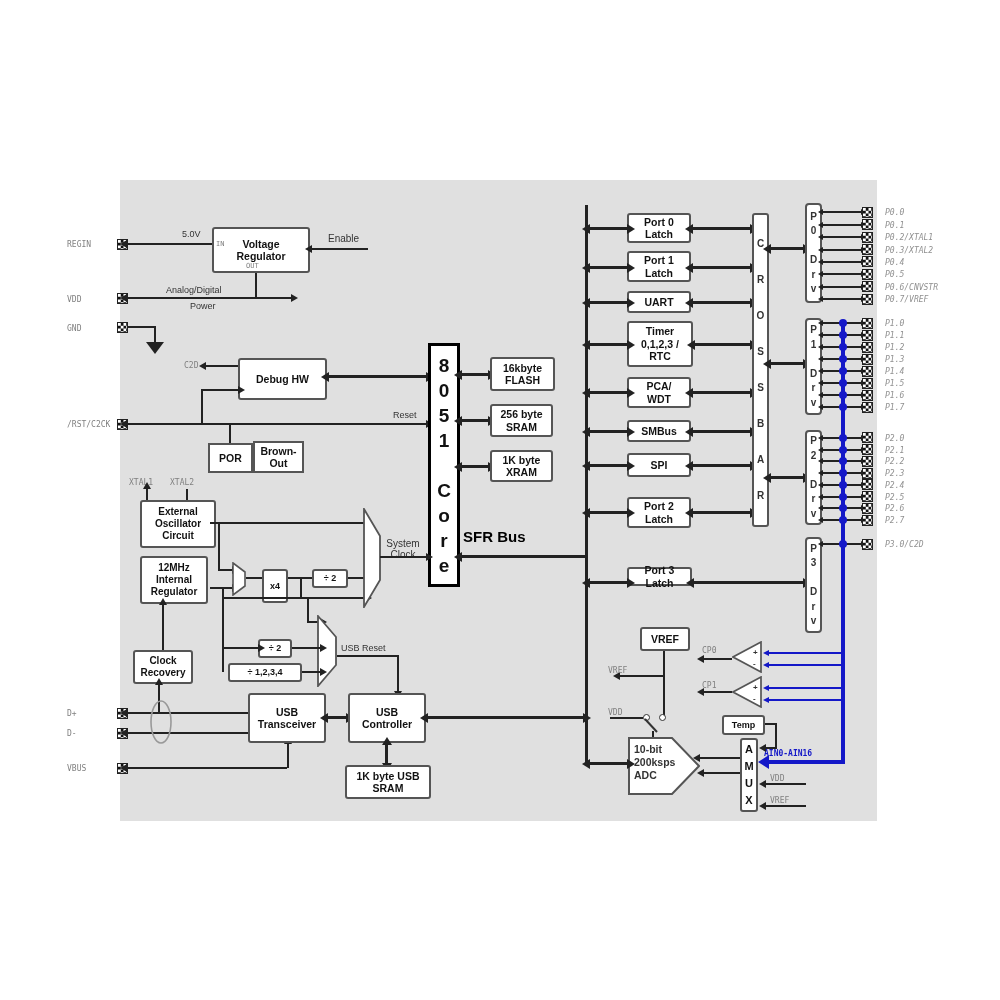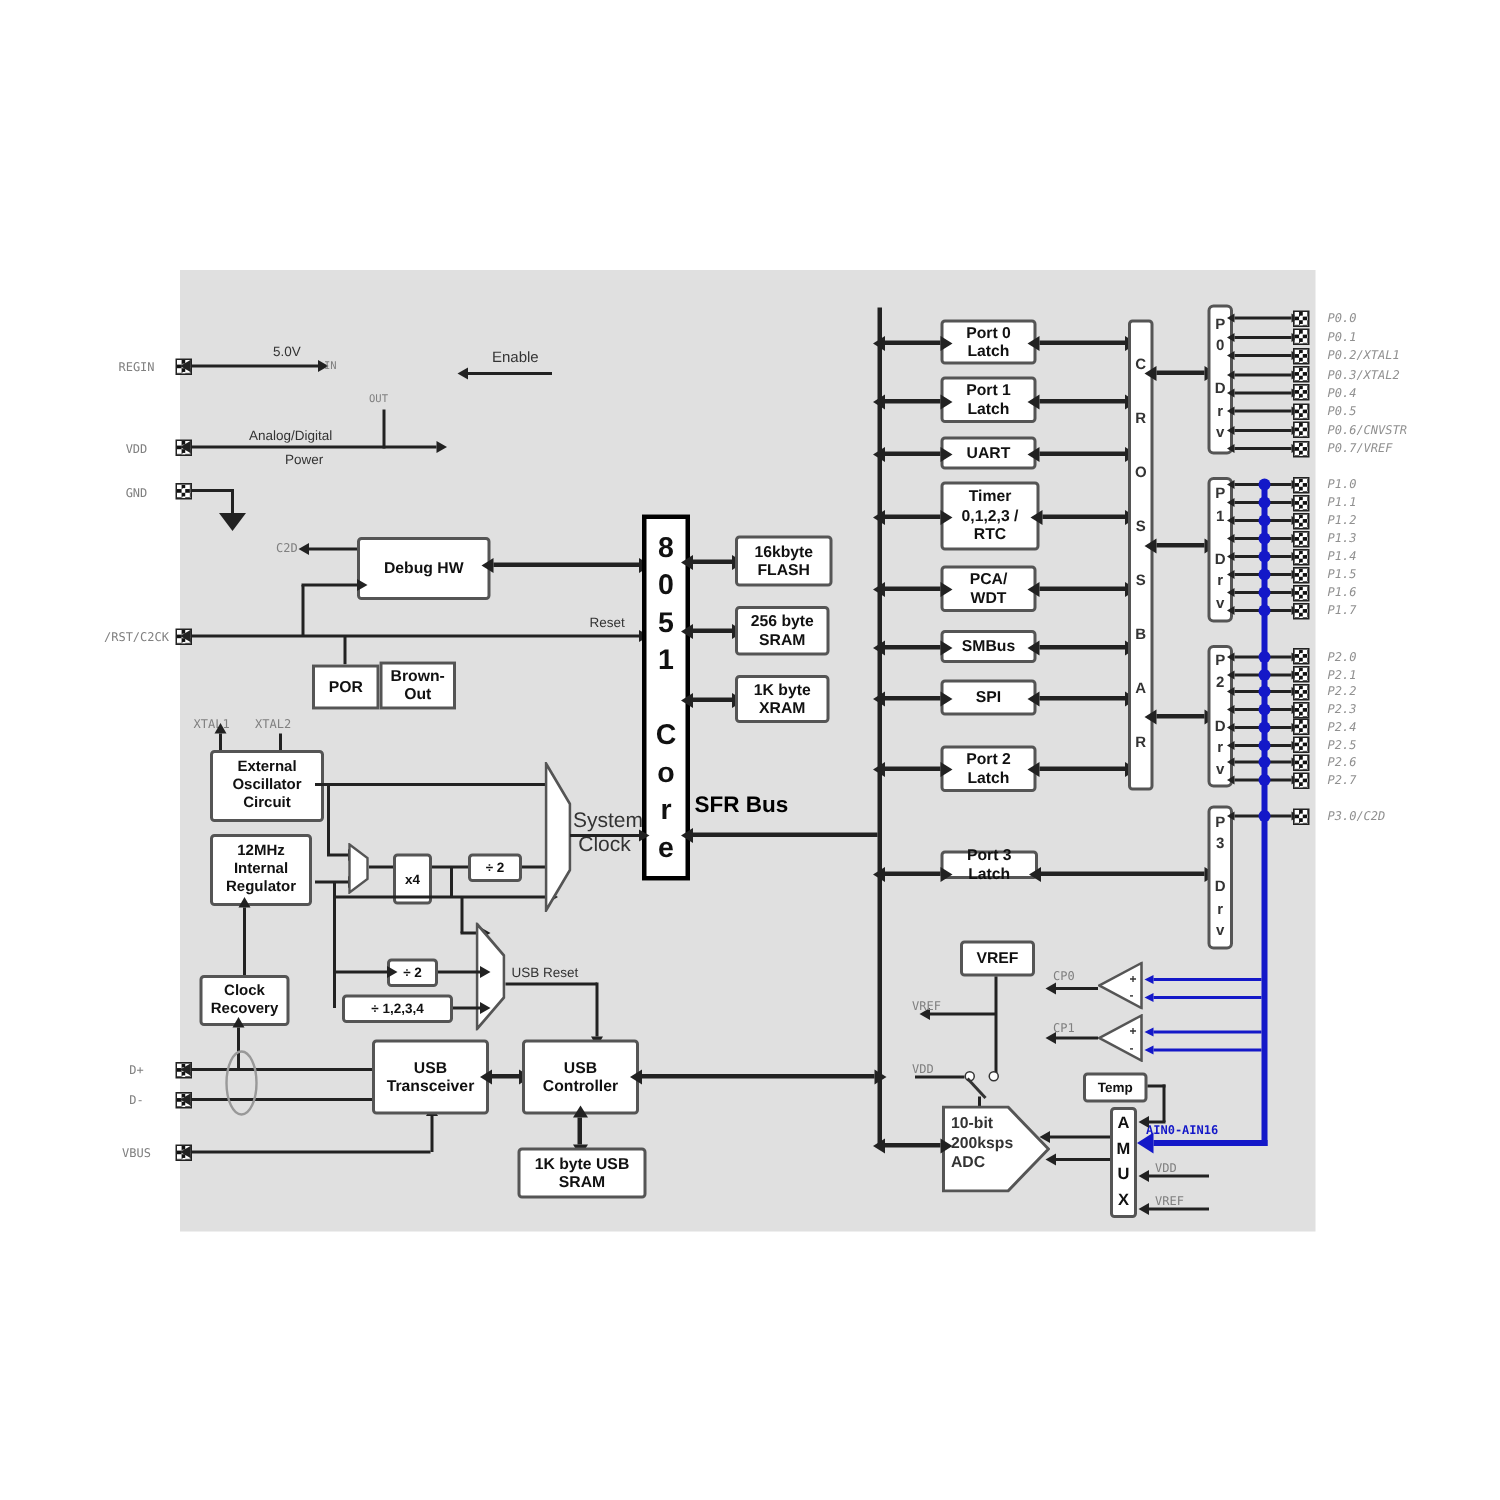--- a/index.html
+++ b/index.html
@@ -30,21 +30,21 @@
   
   .bw{position:absolute;background:var(--blue);height:4px;}
   .bv{position:absolute;background:var(--blue);width:4px;}
   .bw.bal::before{content:"";position:absolute;left:-11px;top:50%;transform:translateY(-50%);border:7px solid transparent;border-left:0;border-right:11px solid var(--blue);}
   .tb{position:absolute;background:var(--blue);height:2px;}
   .tb.bal::before{content:"";position:absolute;left:-6px;top:50%;transform:translateY(-50%);border:3.5px solid transparent;border-left:0;border-right:6px solid var(--blue);}
   
   .sl{position:absolute;font-size:9px;color:#333;white-space:pre-line;}
   .sl.c{text-align:center;}
   .gl{position:absolute;font-family:"DejaVu Sans Mono",monospace;font-size:8px;color:#808080;white-space:nowrap;}
-  .ll{position:absolute;width:48px;text-align:center;font-family:"DejaVu Sans Mono",monospace;font-size:8px;color:#808080;}
+  .ll{position:absolute;width:48px;text-align:left;font-family:"DejaVu Sans Mono",monospace;font-size:8px;color:#808080;}
   .sfr{position:absolute;font-size:15px;font-weight:bold;color:#000;}
   .ain{position:absolute;font-family:"DejaVu Sans Mono",monospace;font-size:8px;color:var(--blue);font-weight:bold;}
   
   .sq{position:absolute;width:9px;height:9px;border:1px solid #222;background:conic-gradient(#111 25%,#fff 0 50%,#111 0 75%,#fff 0);background-size:5.5px 5.5px;}
   
   .pin-group{position:absolute;display:flex;flex-direction:column;}
   .pin-row{position:relative;width:170px;height:var(--rh,12.4px);font-style:italic;}
   .pin-wire{position:absolute;left:0;top:50%;margin-top:-1px;width:38px;height:2px;background:var(--ln);}
   .pin-wire::before{content:"";position:absolute;left:-5px;top:50%;transform:translateY(-50%);border:3px solid transparent;border-left:0;border-right:5px solid var(--ln);}
   .pin-wire::after{content:"";position:absolute;right:-5px;top:50%;transform:translateY(-50%);border:3px solid transparent;border-right:0;border-left:5px solid var(--ln);}
@@ -73,20 +73,22 @@
  <span class="sq" style="left:117px;top:419px"></span>
  <span class="ll" style="left:67px;top:709px">D+</span>
  <span class="sq" style="left:117px;top:708px"></span>
  <span class="ll" style="left:67px;top:729px">D-</span>
  <span class="sq" style="left:117px;top:728px"></span>
  <span class="ll" style="left:67px;top:764px">VBUS</span>
  <span class="sq" style="left:117px;top:763px"></span>
 
  <div class="w h al ar" style="left:127px;top:243px;width:85px"></div>
  <span class="sl" style="left:182px;top:229px">5.0V</span>
+ <div class="bx" style="left:212px;top:227px;width:98px;height:46px">Voltage
+Regulator</div>
  <span class="gl" style="left:216px;top:240px;font-size:7px">IN</span>
  <span class="gl" style="left:246px;top:262px;font-size:7px">OUT</span>
  <div class="w h al" style="left:312px;top:248px;width:56px"></div>
  <span class="sl" style="left:328px;top:233px;font-size:10px">Enable</span>
  <div class="w v" style="left:255px;top:273px;height:26px"></div>
  <div class="w h al ar" style="left:127px;top:297px;width:164px"></div>
  <span class="sl" style="left:166px;top:285px">Analog/Digital</span>
  <span class="sl" style="left:190px;top:301px">Power</span>
 
  <div class="w h" style="left:127px;top:326px;width:29px"></div>
@@ -416,21 +418,21 @@
  <div class="w h ar" style="left:246px;top:577px;width:16px"></div>
  <div class="bx tiny" style="left:262px;top:569px;width:26px;height:34px">x4</div>
  <div class="w h ar" style="left:288px;top:577px;width:24px"></div>
  <div class="bx tiny" style="left:312px;top:569px;width:36px;height:19px">÷ 2</div>
  <div class="w h ar" style="left:348px;top:577px;width:17px"></div>
  <div class="w h ar" style="left:222px;top:597px;width:143px"></div>
  <div class="w v" style="left:300px;top:578px;height:20px"></div>
  <svg class="shape" style="left:363px;top:508px" width="18" height="100" viewBox="0 0 18 100">
       <polygon points="1,1 17,28 17,72 1,99" fill="#fff" stroke="#555" stroke-width="1.8"></polygon>
     </svg>
- <span class="sl c" style="left:382px;top:538px;width:42px;font-size:14px">System
+ <span class="sl c" style="left:382px;top:538px;width:42px;font-size:10px">System
 Clock</span>
  <div class="w h ar" style="left:380px;top:556px;width:46px"></div>
  <div class="w v" style="left:307px;top:598px;height:24px"></div>
  <div class="w h ar" style="left:307px;top:621px;width:13px"></div>
  <svg class="shape" style="left:317px;top:615px" width="20" height="72" viewBox="0 0 20 72">
       <polygon points="1,1 19,22 19,50 1,71" fill="#fff" stroke="#555" stroke-width="1.8"></polygon>
     </svg>
  <div class="bx tiny" style="left:258px;top:639px;width:34px;height:19px">÷ 2</div>
  <div class="w h ar" style="left:222px;top:647px;width:36px"></div>
  <div class="w h ar" style="left:292px;top:647px;width:28px"></div>

